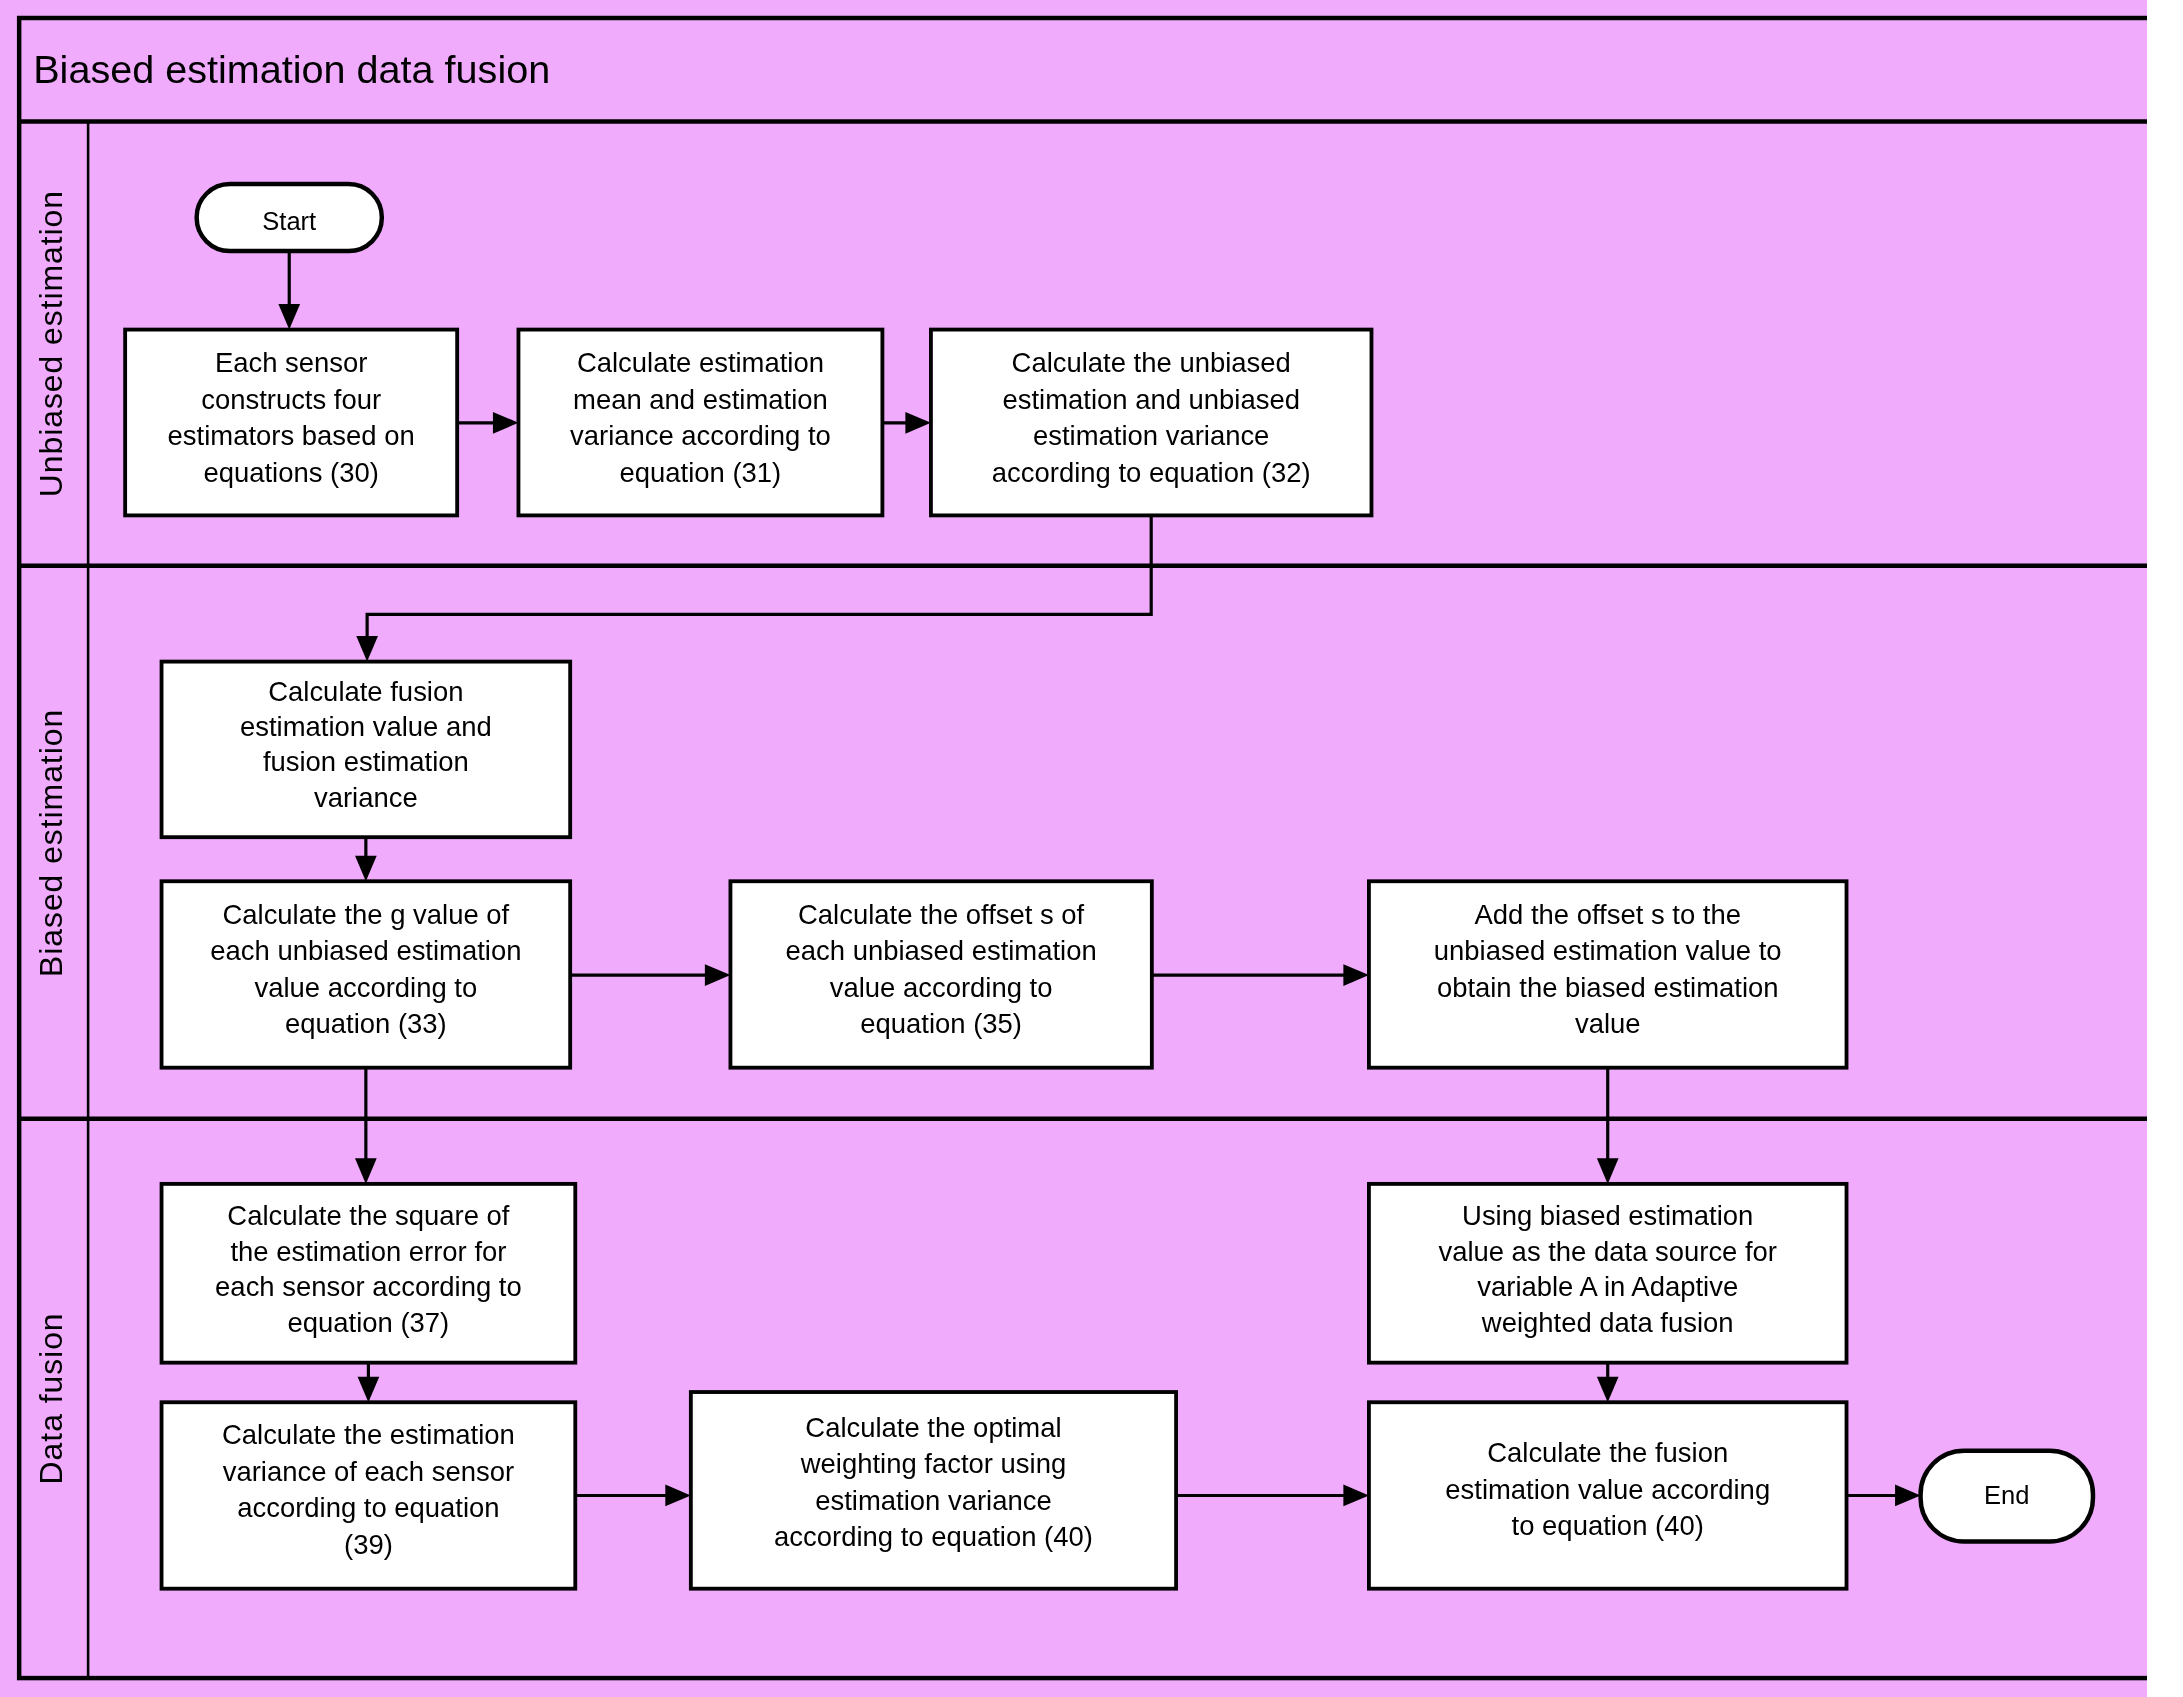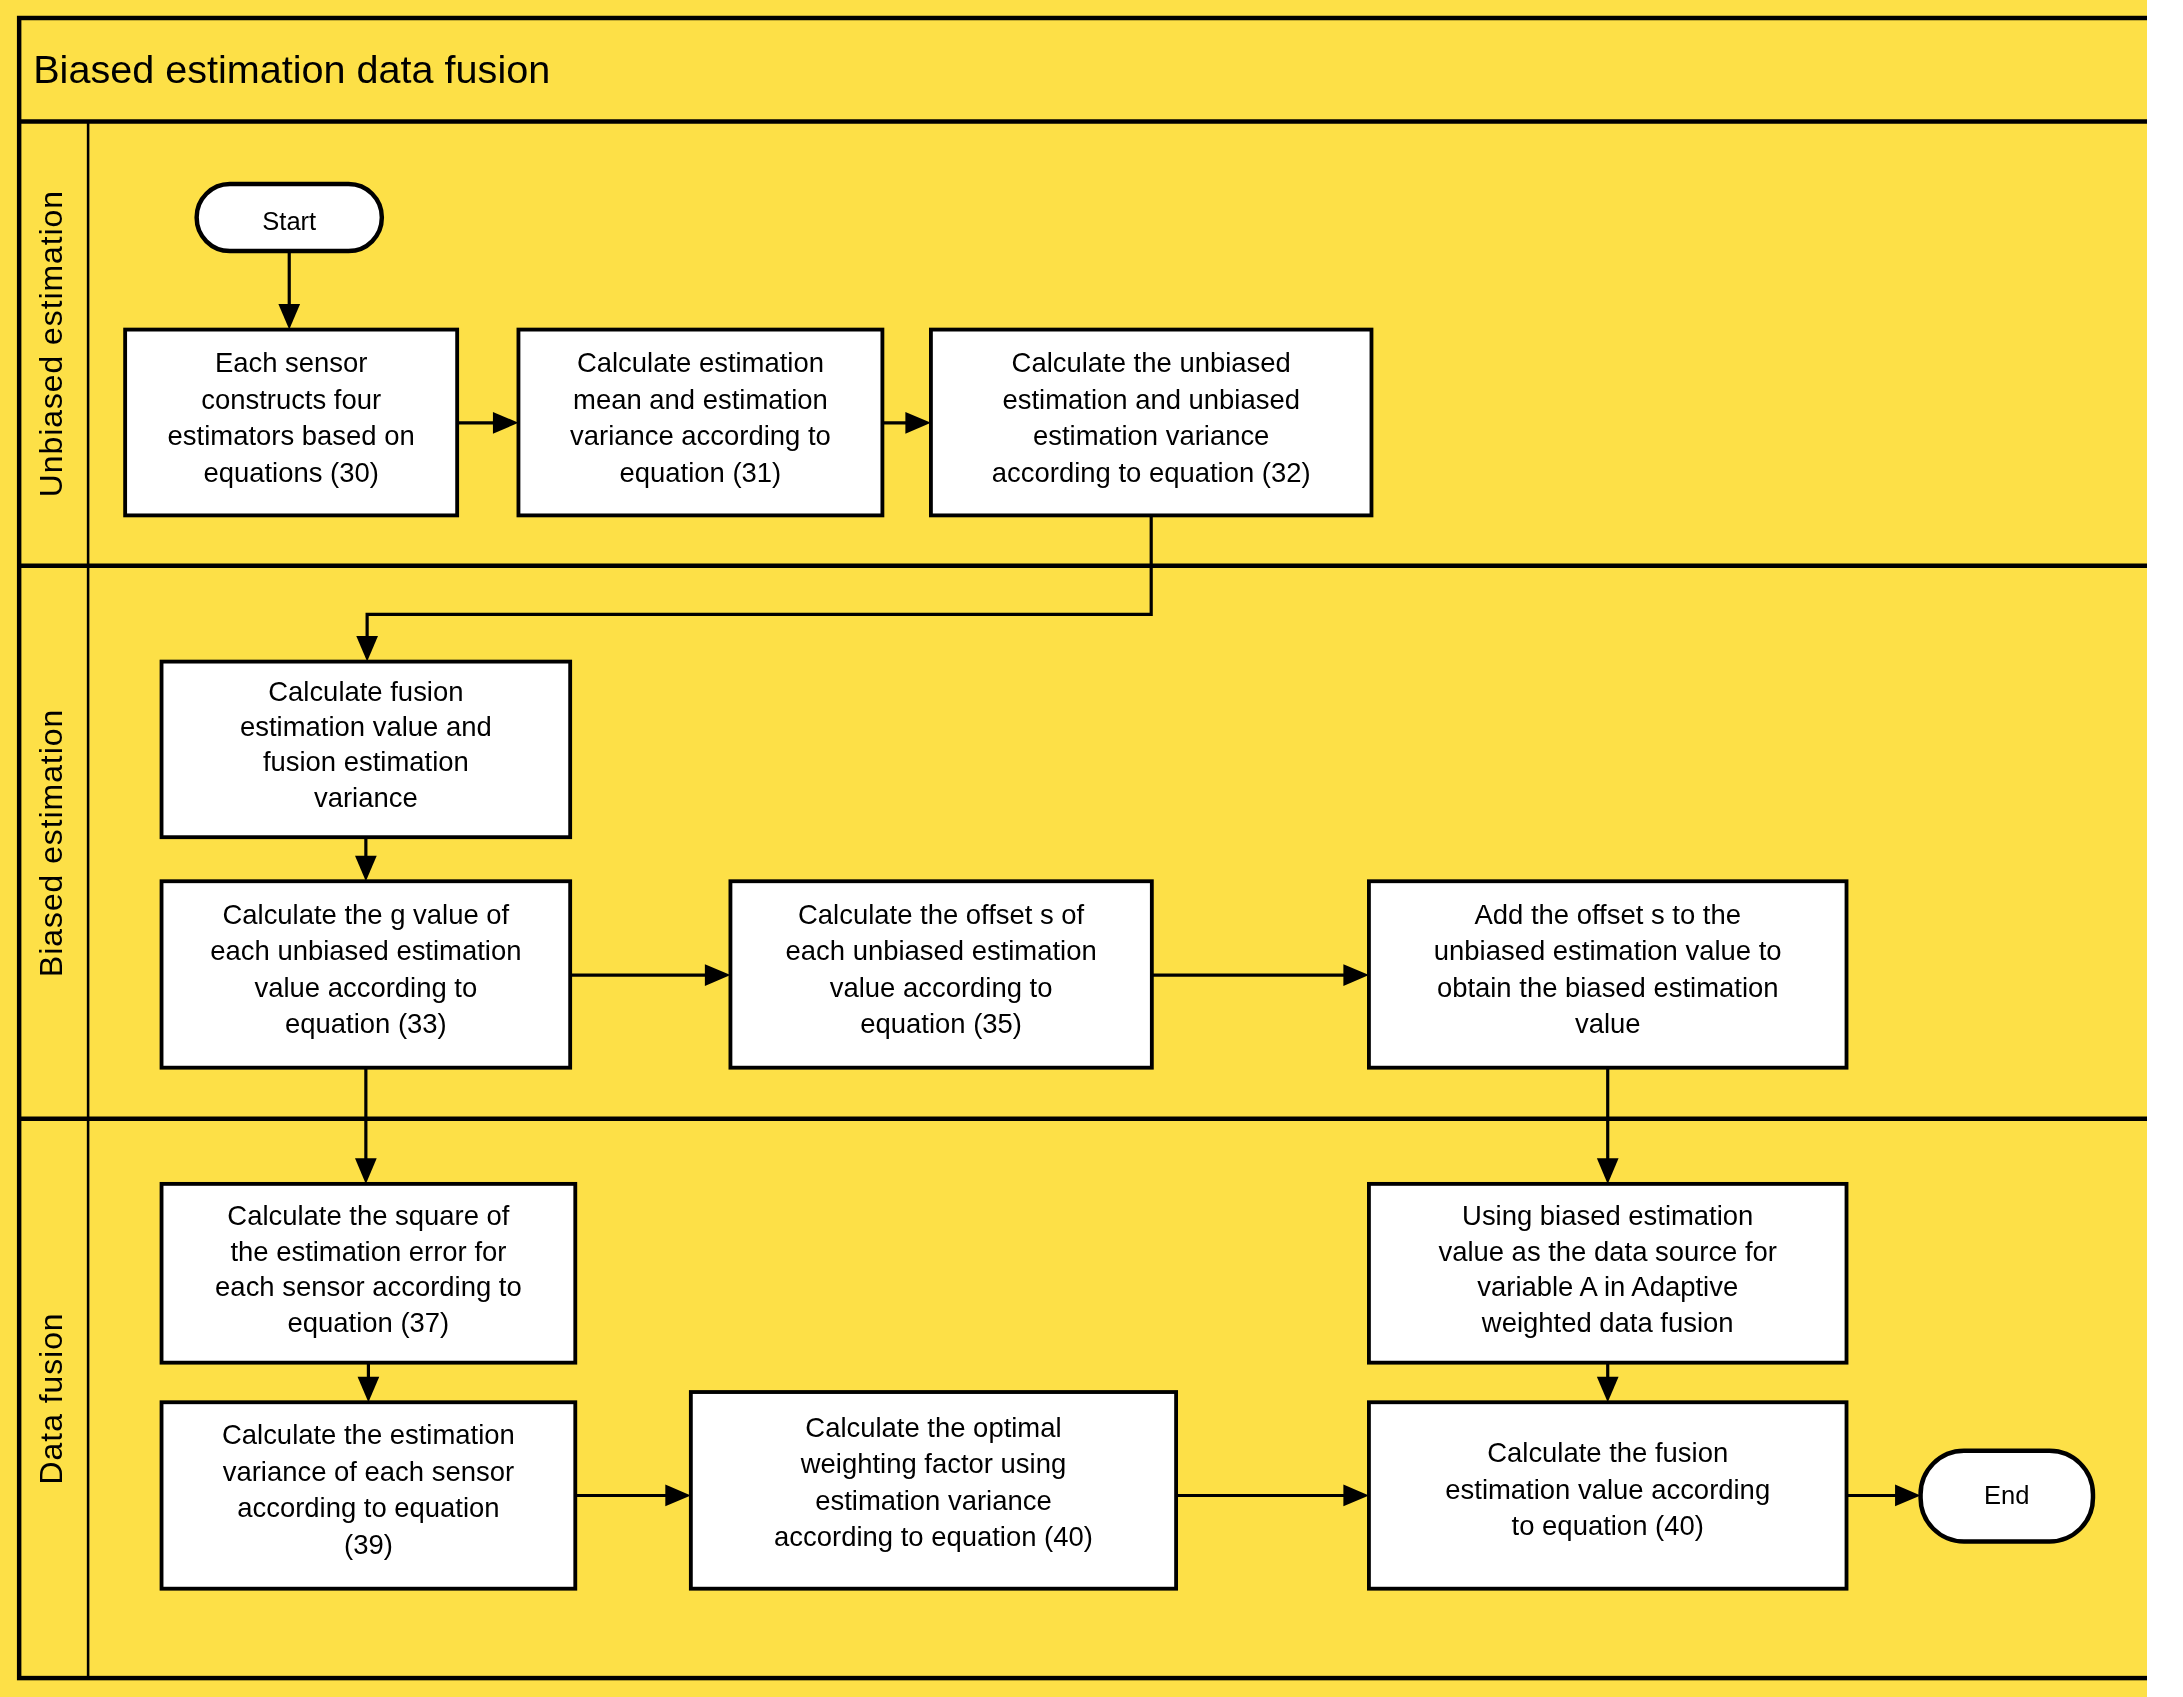--- a/index.html
+++ b/index.html
@@ -7,21 +7,21 @@
     padding: 0;
     background: #ffffff;
   }
   body {
     font-family: "Liberation Sans", sans-serif;
   }
   #canvas {
     position: relative;
     width: 2147px;
     height: 1698px;
-    background: #fde047;
+    background: #f0abfc;
     overflow: hidden;
   }
   svg.diagram {
     position: absolute;
     left: 0;
     top: 0;
     width: 2183px;
     height: 1698px;
     display: block;
   }

